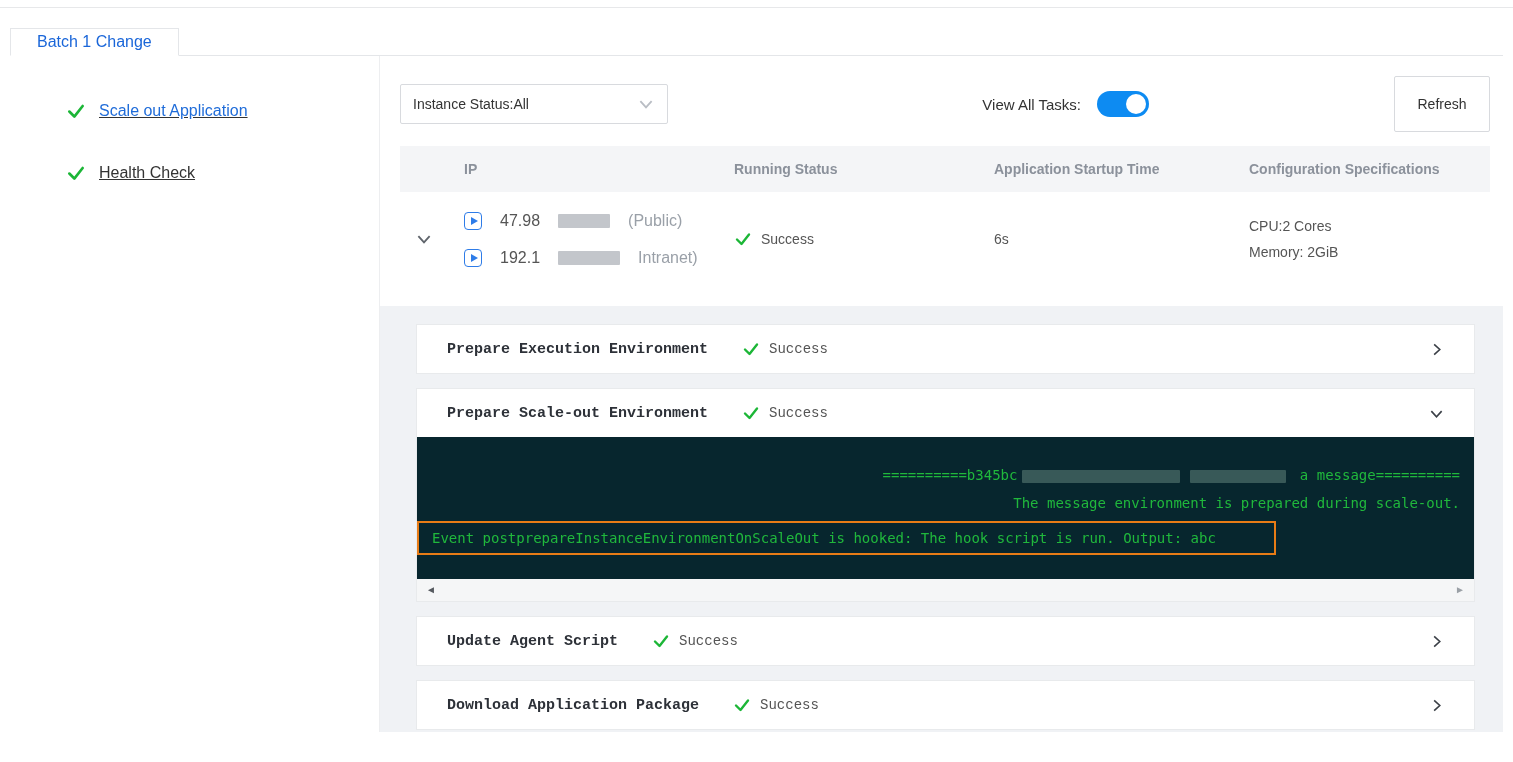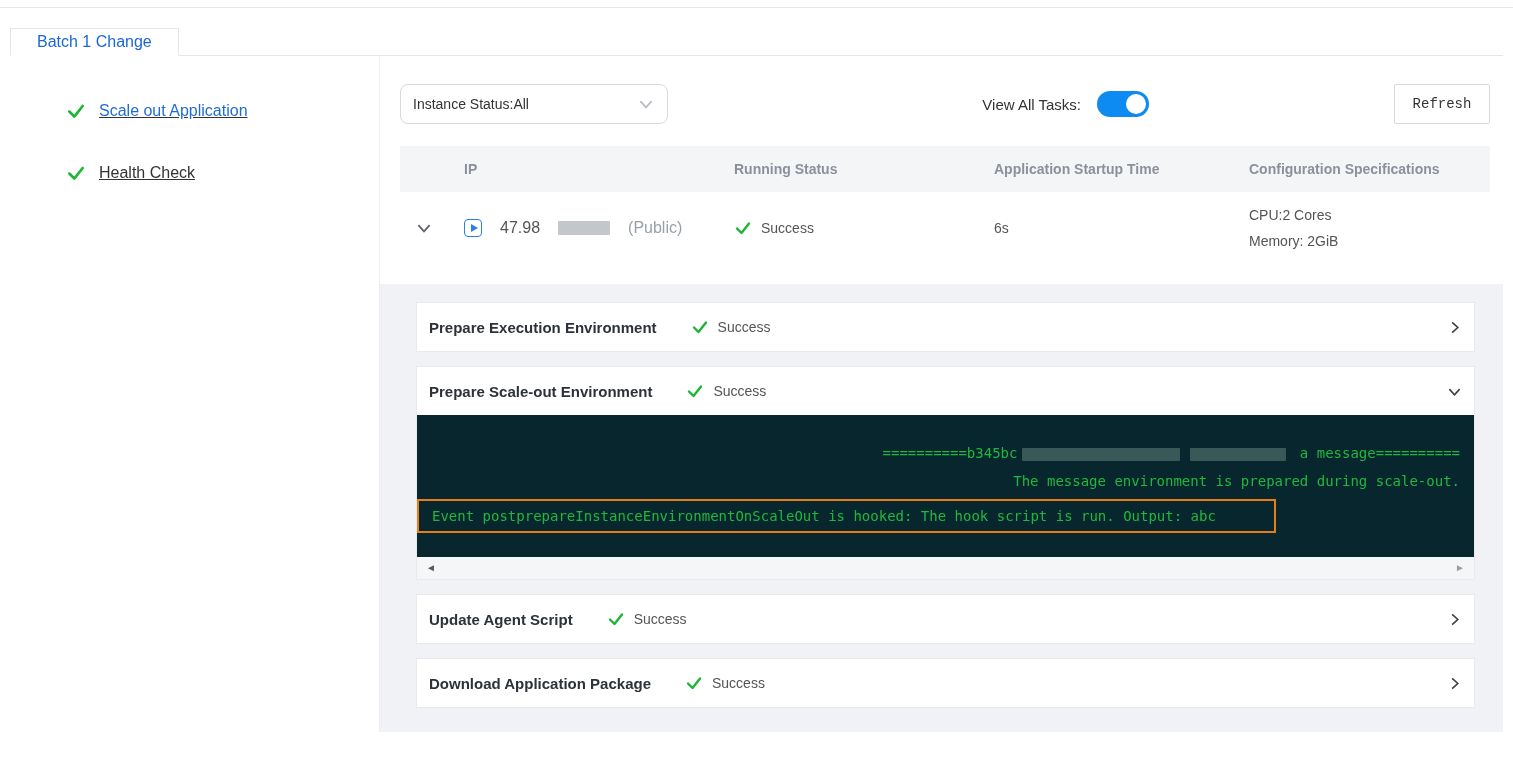--- a/index.html
+++ b/index.html
@@ -24,33 +24,33 @@
   
   .steps { width:370px; border-right:1px solid #edeef0; padding:45px 0 0 56px; flex:none;text-decoration:underline; }
   .step { display:flex; align-items:center; gap:13px; margin-bottom:42px; font-size:16px; color:#333; }
   .step.active .step-label { color:#1f6cd9; }
 
   
   .main { flex:1; display:flex; flex-direction:column; padding:14px 13px 0 20px; min-width:0; }
 
   .toolbar { display:flex; align-items:center; height:56px; margin-top:6px; flex:none; }
   .select {
-    width:268px; height:40px; border:1px solid #d8dade; border-radius:8px; background:#fff;
+    width:268px; height:40px; border:1px solid #d8dade; border-radius:2px; background:#fff;
     display:flex; align-items:center; justify-content:space-between; padding:0 12px;
     font-size:14px; color:#333; cursor:pointer;
   }
   .spacer { flex:1; }
   .viewall { display:flex; align-items:center; gap:16px; font-size:15px; color:#333; }
   .toggle { width:52px; height:26px; border-radius:13px; background:#0d8bf2; position:relative; cursor:pointer; flex:none; }
   .toggle .knob { position:absolute; right:3px; top:3px; width:20px; height:20px; border-radius:50%; background:#fff; }
   .gap2 { width:245px; flex:none; }
   .btn-refresh {
-    width:96px; height:40px; border:1px solid #d8dade; border-radius:2px; background:#fff;
+    width:96px; height:56px; border:1px solid #d8dade; border-radius:2px; background:#fff;
     font-size:14px; color:#333; display:flex; align-items:center; justify-content:center; cursor:pointer;
-    font-family:Liberation Mono, monospace;
+    font-family:Liberation Sans, sans-serif;
   }
 
   
   .grid-cols { display:grid; grid-template-columns:48px 270px 260px 255px 1fr; }
   .thead { background:#f4f5f7; height:46px; align-items:center; color:#8b919b; font-weight:bold; font-size:14px; margin-top:14px; flex:none; }
   .thead > div { padding-left:16px; }
   .trow { background:#fff; align-items:center; padding:10px 0 12px; flex:none; }
   .expander { display:flex; justify-content:center; cursor:pointer; }
   .ip-line { display:flex; align-items:center; gap:18px; height:37px; padding-left:16px; font-size:16px; color:#555; }
   .play {
@@ -60,21 +60,21 @@
   .play .tri { width:0; height:0; border-left:7px solid #2e7ce8; border-top:4.5px solid transparent; border-bottom:4.5px solid transparent; margin-left:2px; }
   .redact { display:inline-block; height:14px; background:#c3c6cb; border-radius:1px; }
   .muted { color:#9aa0a8; }
   .status-cell { display:flex; align-items:center; gap:9px; padding-left:16px; color:#555; font-size:14px; }
   .time-cell { padding-left:16px; color:#555; font-size:14px; }
   .spec-cell { padding-left:16px; color:#555; font-size:14px; line-height:26px; }
 
   
   .cards { flex:1; background:#f0f2f5; margin:18px -13px 0 -20px; padding:18px 28px 0 36px; overflow:hidden; }
   .card { background:#fff; border:1px solid #e8eaec; margin-bottom:14px; }
-  .card-head { height:48px; display:flex; align-items:center; padding:0 12px; cursor:pointer; }
+  .card-head { height:48px; display:flex; align-items:center; padding:0 30px; cursor:pointer;font-family:Liberation Mono, monospace; }
   .card-title { font-size:15px; font-weight:bold; color:#2d3138; }
   .card-status { display:flex; align-items:center; gap:9px; margin-left:34px; color:#555; font-size:14px; }
   .card-chev { margin-left:auto; display:flex; align-items:center; }
   .card-chev.down svg { transform:rotate(90deg); }
 
   
   .terminal {
     background:#07262e; color:#20b83c; padding:24px 14px 10px;
     font-family:"DejaVu Sans Mono", monospace; font-size:14px; white-space:nowrap; overflow:hidden;
   }
@@ -160,20 +160,28 @@
       </div>
       <div>
         <div class="ip-line">
           <span class="play">
               <span class="tri"></span>
             </span>
           <span>47.98</span>
           <span class="redact" style="width:52px"></span>
           <span class="muted">(Public)</span>
         </div>
+        <div class="ip-line">
+          <span class="play">
+              <span class="tri"></span>
+            </span>
+          <span>192.1</span>
+          <span class="redact" style="width:62px"></span>
+          <span class="muted">Intranet)</span>
+        </div>
       </div>
       <div class="status-cell">
         <span>
           <svg width="18" height="18" viewBox="0 0 18 18">
               <path d="M3 9.5 L7.5 14 L15 4.5" fill="none" stroke="#1cb637" stroke-width="2.4" stroke-linecap="round" stroke-linejoin="round"></path>
             </svg>
         </span>
         <span>Success</span>
       </div>
       <div class="time-cell">6s</div>

